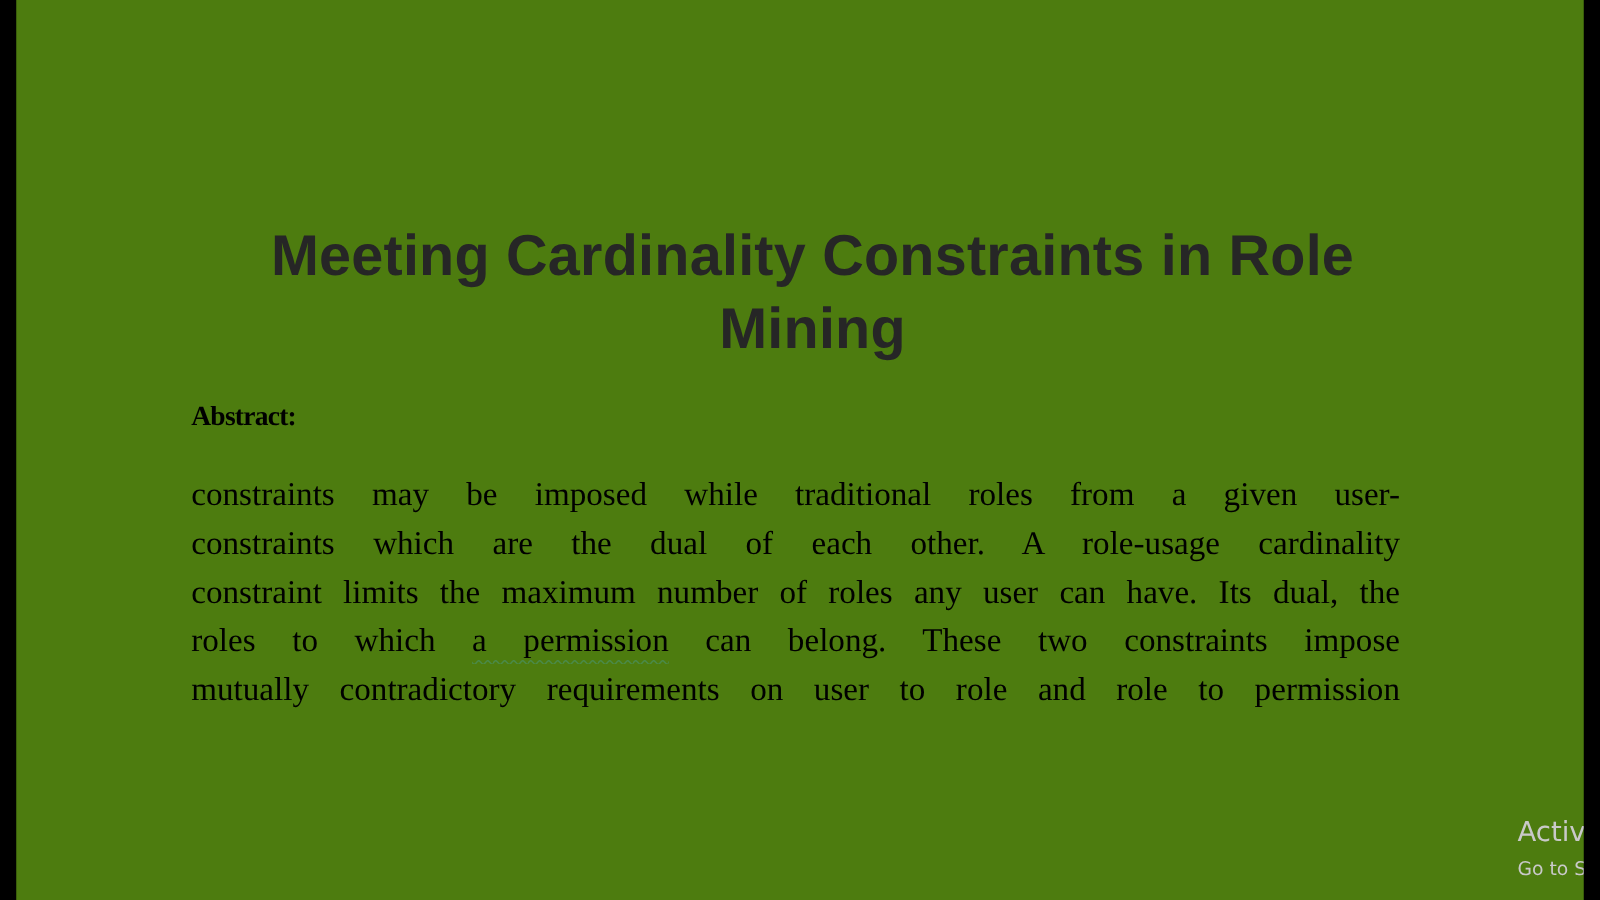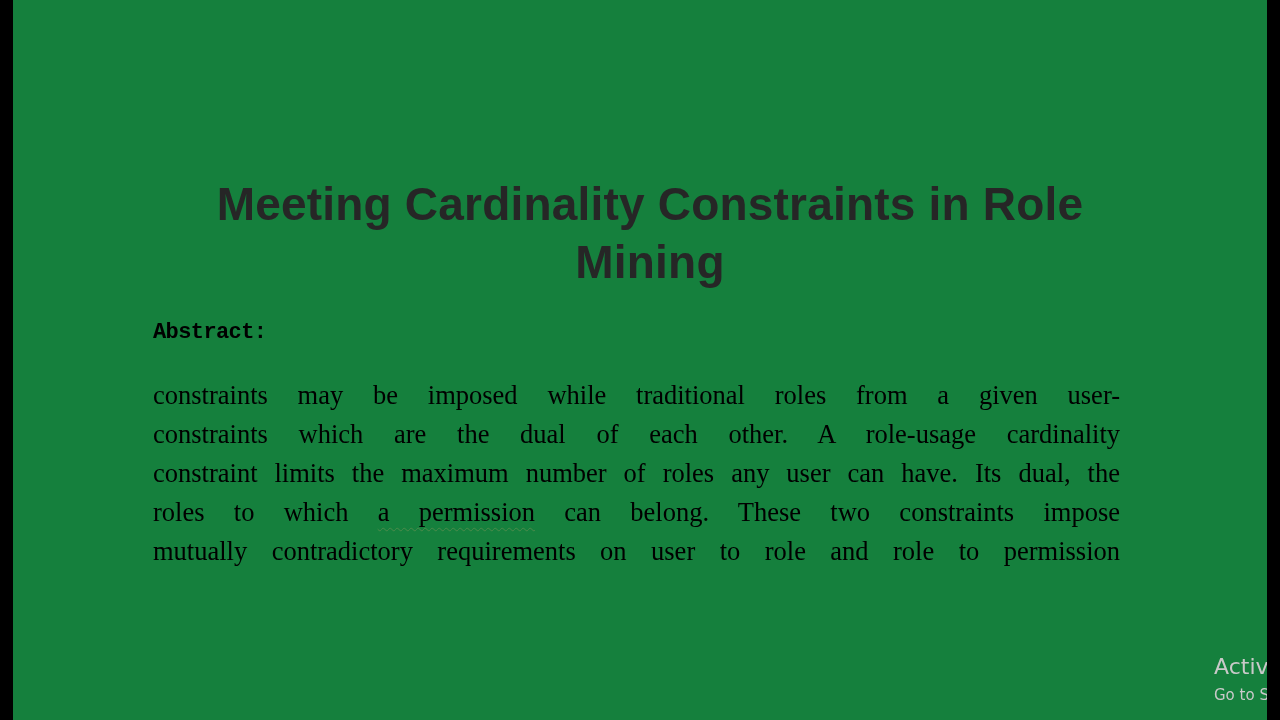--- a/index.html
+++ b/index.html
@@ -2,34 +2,34 @@
 <html><head>
   <meta charset="utf-8">
   <style>
     html, body { margin: 0; padding: 0; }
     body {
       width: 1280px; height: 720px; overflow: hidden; position: relative;
       background: #000000;
     }
     .page {
       position: absolute; left: 13px; top: 0; width: 1260px; height: 720px;
-      background: #15803d; overflow: hidden;
+      background: #4d7c0f; overflow: hidden;
     }
     .title {
       position: absolute; left: 0; top: 144px; width: 1274px;
       text-align: center;
       font-family: "Liberation Sans", sans-serif;
       font-weight: bold; font-size: 46px; line-height: 58px;
       color: #262626;
       letter-spacing: 0.2px;
     }
     .title .line { display: block; }
     .abstract-heading {
       position: absolute; left: 140px; top: 318px;
-      font-family: Liberation Mono, monospace;
+      font-family: Liberation Serif, serif;
       font-weight: bold; font-size: 22px; line-height: 30px;
       color: #000000; letter-spacing: -0.6px;
     }
     .abstract-body {
       position: absolute; left: 140px; top: 376px; width: 967px;
       font-family: "Liberation Serif", serif;
       font-size: 26.5px; line-height: 39.1px;
       color: #000000;
     }
     .abstract-body .ln {

